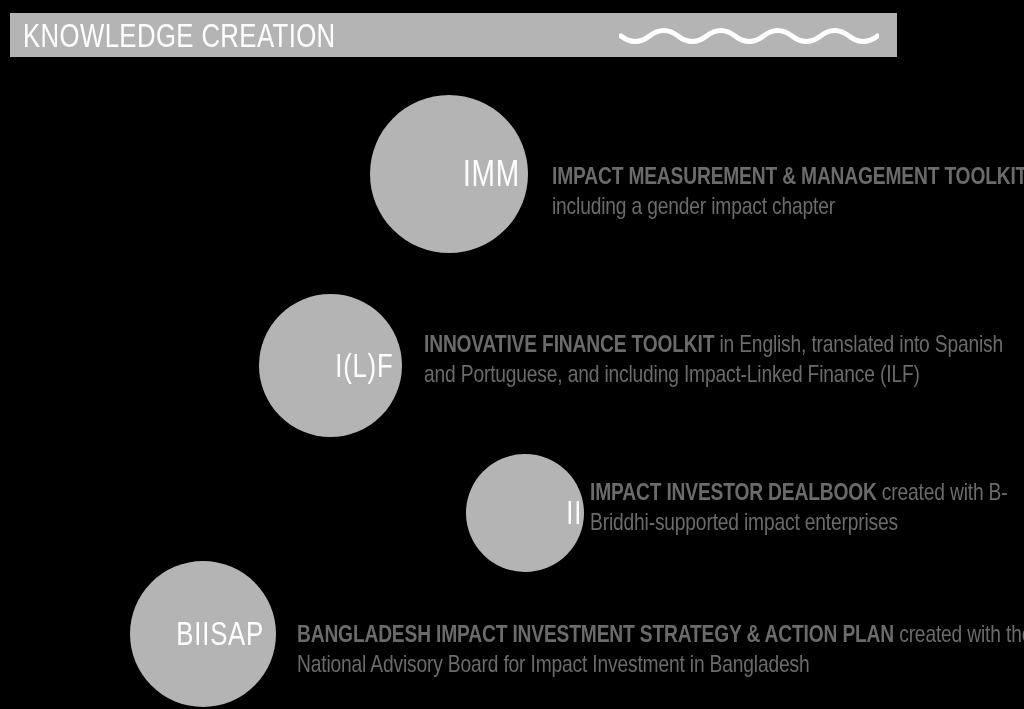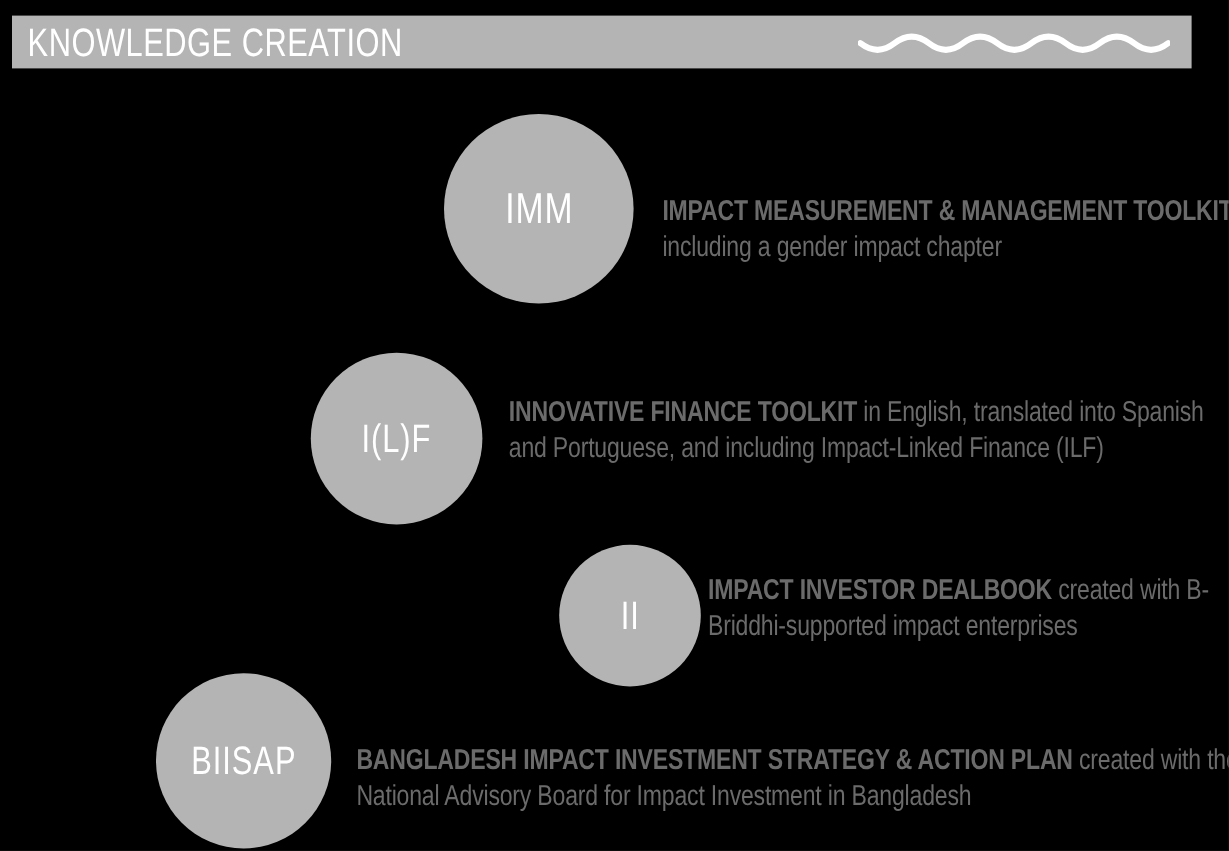--- a/index.html
+++ b/index.html
@@ -6,33 +6,33 @@
     --bar:#b4b4b4; --circle:#b4b4b4; --text:#6b6b6b; --bg:#000000; --label:#ffffff;
   }
   *{margin:0;padding:0;box-sizing:border-box;}
   html,body{background:#222;}
   #canvas{
     position:relative;width:1024px;height:709px;background:var(--bg);
     overflow:hidden;font-family:"Liberation Sans",sans-serif;
   }
   
   .header-bar{
-    position:absolute;left:10px;top:13px;width:983px;height:44px;
+    position:absolute;left:10px;top:13px;width:887px;height:44px;
     background:var(--bar);
   }
   .header-title{
     position:absolute;left:13px;top:0;height:44px;line-height:46px;
     color:var(--label);font-size:33px;font-weight:400;letter-spacing:.5px;
     white-space:nowrap;transform:scaleX(0.78);transform-origin:left center;
   }
   .wave-svg{position:absolute;right:18px;top:10px;}
   
   .circle{
     position:absolute;border-radius:50%;background:var(--circle);
-    display:flex;align-items:center;justify-content:center;
+    display:flex;align-items:center;justify-content:flex-end;
   }
   .circle-label{
     color:var(--label);font-weight:400;letter-spacing:1px;white-space:nowrap;
     transform:scaleX(0.78);transform-origin:center center;
   }
   .desc{position:absolute;color:var(--text);}
   .desc-line{
     white-space:nowrap;font-size:24px;line-height:30px;
     transform:scaleX(0.80);transform-origin:left top;
   }

